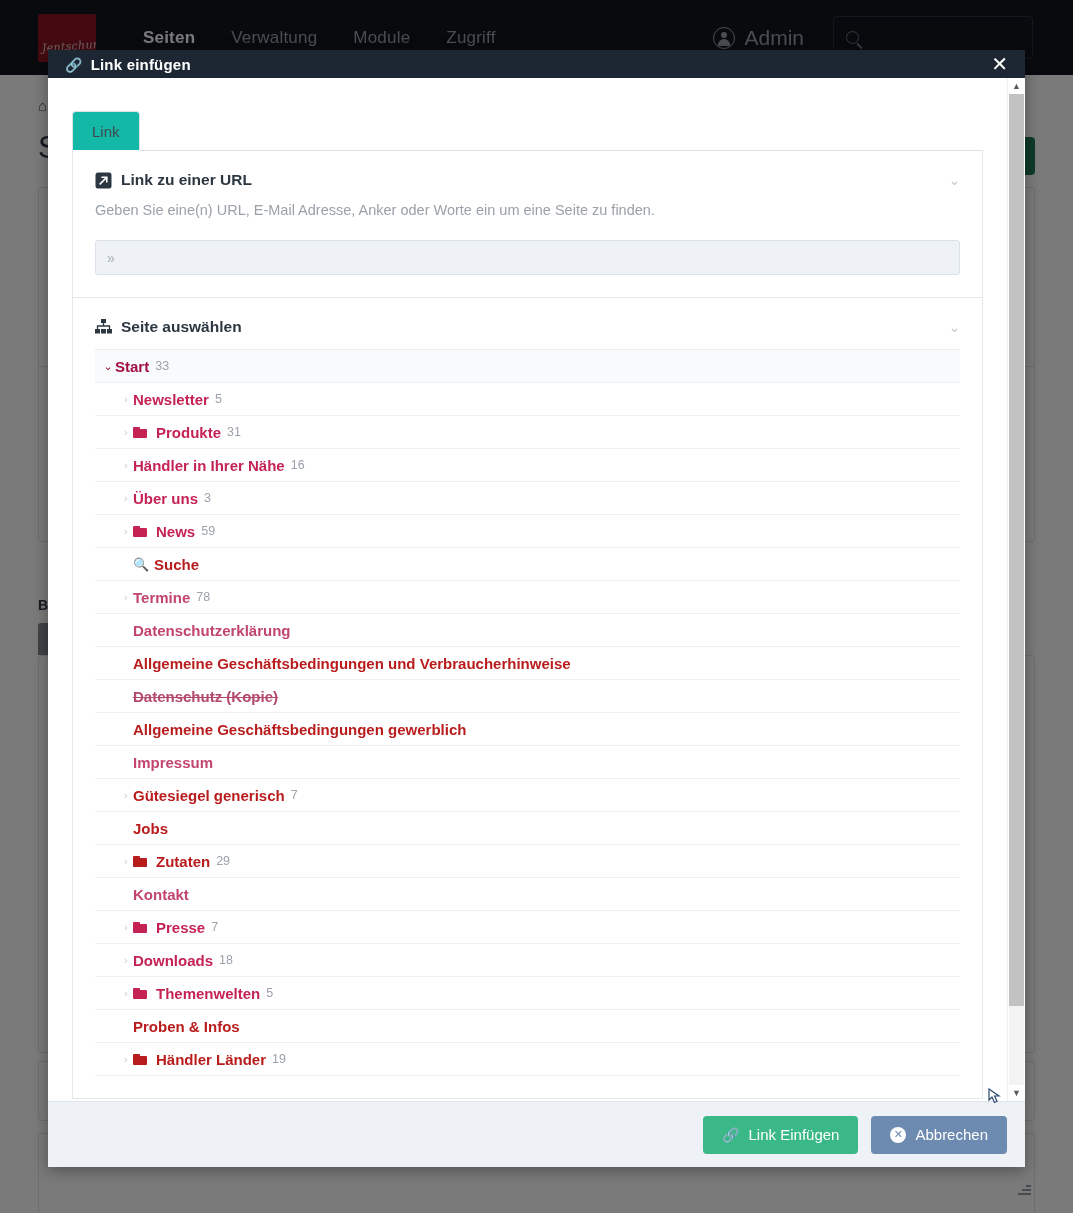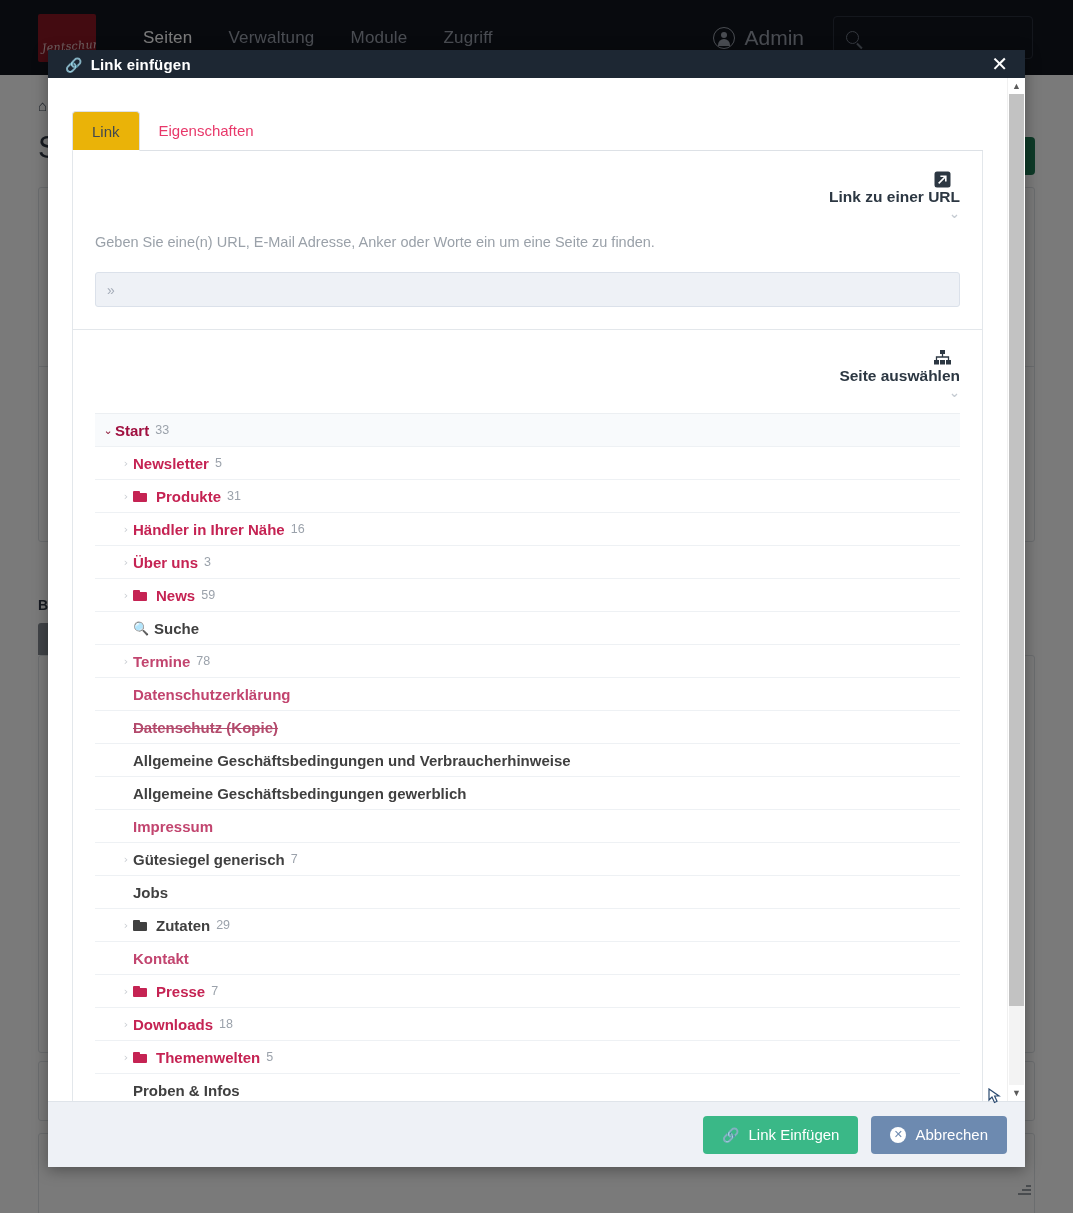--- a/index.html
+++ b/index.html
@@ -28,21 +28,21 @@
   .brand-logo-script {
     font-family: "DejaVu Serif", serif;
     font-style: italic; font-size: 11px; color: #e8c9cc;
     letter-spacing: .3px; transform: rotate(-4deg);
     margin-bottom: 9px; white-space: nowrap;
   }
   .nav-items { display: flex; margin-left: 47px; gap: 36px; }
   .nav-item {
     color: #9aa0ab; font-size: 17px; letter-spacing: .2px; cursor: pointer;
   }
-  .nav-item.active { color: #ffffff; }
+  .nav-item.active { color: #ffffff; font-weight: bold; }
   .topbar-right {
     margin-left: auto; display: flex; align-items: center; gap: 0;
     padding-right: 40px;
   }
   .user-chip {
     display: flex; align-items: center; gap: 9px;
     color: #9aa0ab; font-size: 21px; margin-right: 29px;
   }
   .user-avatar-icon {
     width: 22px; height: 22px; border: 1.6px solid #9aa0ab; border-radius: 50%;
@@ -191,38 +191,37 @@
   .tabs {
     display: flex; border-bottom: 1px solid #dde1e6;
     padding-left: 0;
   }
   .tab {
     padding: 11px 19px 10px 19px; font-size: 15px;
     cursor: pointer; position: relative; top: 1px;
     color: #e8386a;
   }
   .tab.active {
-    color: #41484f; background: #eab308;
+    color: #41484f; background: #14b8a6;
     border: 1px solid #dde1e6; border-bottom: 1px solid #fff;
     border-radius: 4px 4px 0 0;
     text-align: right;
   }
 
   .card {
     border: 1px solid #e3e7eb; border-top: 0;
     background: #fff;
   }
   .card-section { padding: 20px 22px 22px 22px; }
   .card-section + .card-section { border-top: 1px solid #e3e7eb; }
 
   .section-head {
-    display: flex; align-items: flex-end;
+    display: flex; align-items: center;
     font-size: 15.5px; font-weight: bold; color: #2c3742;
     margin-bottom: 13px;
-    flex-direction: column;
   }
   .section-head .sec-icon {
     width: 17px; height: 17px; margin-right: 9px; flex: 0 0 auto;
     color: #2c3742;
   }
   .section-chevron {
     margin-left: auto; color: #c5cbd2; font-size: 13px;
     font-family: "DejaVu Sans", sans-serif;
   }
 
@@ -277,21 +276,21 @@
   .tree-row .count {
     margin-left: 6px; font-size: 12.5px; color: #9ba2ab;
   }
   .tree-row.root .label { font-weight: bold; color: #a01040; }
   .tree-row.root .count { color: #9ba2ab; }
 
   .lvl-1 { padding-left: 24px; }
 
   .t-strong  { color: #c52353; }
   .t-mid     { color: #c2456f; }
-  .t-faded   { color: #404040; }
+  .t-faded   { color: #b91c1c; }
   .t-strike  { color: #b34a6c; text-decoration: line-through; }
 
   
   .modal-footer {
     flex: 0 0 auto; height: 66px;
     background: #eef1f6; border-top: 1px solid #dfe4ea;
     display: flex; align-items: center; justify-content: flex-end;
     padding-right: 18px; gap: 13px;
   }
   .btn {
@@ -386,21 +385,20 @@
     <span class="modal-close">✕</span>
   </div>
 
   <div class="modal-scrollwrap">
 
     <div class="modal-scrollarea">
       <div class="modal-body">
 
         <div class="tabs">
           <div class="tab active">Link</div>
-          <div class="tab">Eigenschaften</div>
         </div>
 
         <div class="card">
 
           <div class="card-section">
             <div class="section-head">
               <span class="sec-icon">
                 <svg width="17" height="17" viewBox="0 0 17 17" aria-hidden="true">
                   <rect x="0.5" y="0.5" width="16" height="16" rx="2.5" fill="#2c3742"></rect>
                   <path d="M5.2 11.8 L11.4 5.6 M7.2 5.2 H11.8 V9.8" stroke="#ffffff" stroke-width="1.6" fill="none" stroke-linecap="square"></path>
@@ -470,25 +468,25 @@
                   <span class="twisty ">›</span>
                   <span class="label t-mid">Termine</span>
                   <span class="count">78</span>
                 </div>
                 <div class="tree-row lvl-1">
                   <span class="twisty none"></span>
                   <span class="label t-mid">Datenschutzerklärung</span>
                 </div>
                 <div class="tree-row lvl-1">
                   <span class="twisty none"></span>
+                  <span class="label t-faded">Allgemeine Geschäftsbedingungen und Verbraucherhinweise</span>
+                </div>
+                <div class="tree-row lvl-1">
+                  <span class="twisty none"></span>
                   <span class="label t-strike">Datenschutz (Kopie)</span>
-                </div>
-                <div class="tree-row lvl-1">
-                  <span class="twisty none"></span>
-                  <span class="label t-faded">Allgemeine Geschäftsbedingungen und Verbraucherhinweise</span>
                 </div>
                 <div class="tree-row lvl-1">
                   <span class="twisty none"></span>
                   <span class="label t-faded">Allgemeine Geschäftsbedingungen gewerblich</span>
                 </div>
                 <div class="tree-row lvl-1">
                   <span class="twisty none"></span>
                   <span class="label t-mid">Impressum</span>
                 </div>
                 <div class="tree-row lvl-1">

